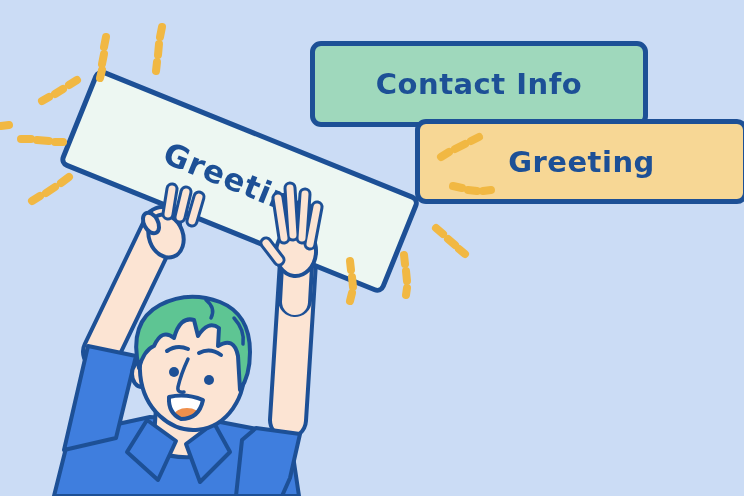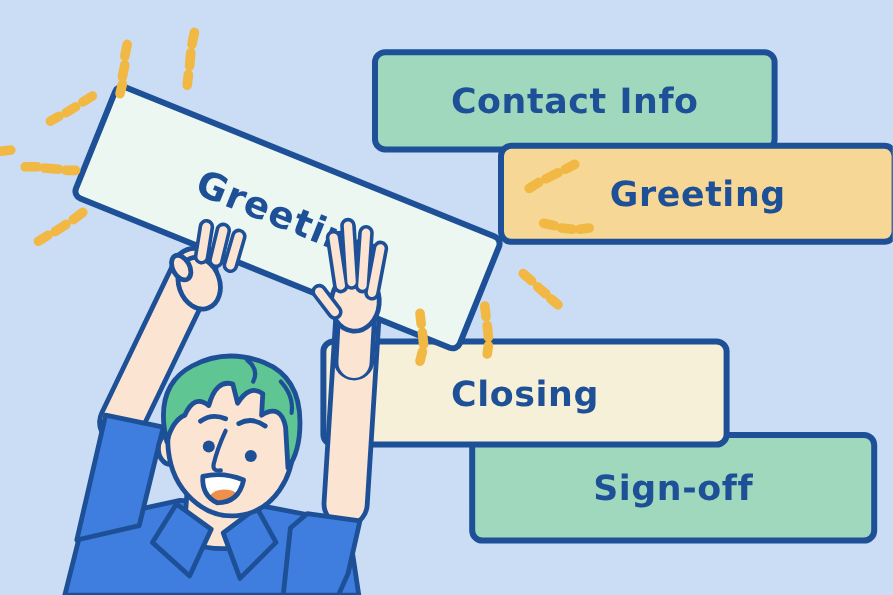--- a/index.html
+++ b/index.html
@@ -38,26 +38,20 @@
 </head>
 <body>
 
 <div class="canvas">
 
   <div class="card card-contact">
     <span>Contact Info</span>
   </div>
   <div class="card card-opening">
     <span>Greeting</span>
-  </div>
-  <div class="card card-signoff">
-    <span>Sign-off</span>
-  </div>
-  <div class="card card-closing">
-    <span>Closing</span>
   </div>
 
   <svg id="character-svg" class="layer" viewBox="0 0 744 496">
     <g stroke-linejoin="round" stroke-linecap="round">
 
       <line x1="162" y1="225" x2="101" y2="352" stroke="#1d5096" stroke-width="40"></line>
       <line x1="162" y1="225" x2="101" y2="352" stroke="#fce4d3" stroke-width="32"></line>
 
       <line x1="298" y1="262" x2="288" y2="420" stroke="#1d5096" stroke-width="40"></line>
       <line x1="298" y1="262" x2="288" y2="420" stroke="#fce4d3" stroke-width="32"></line>

